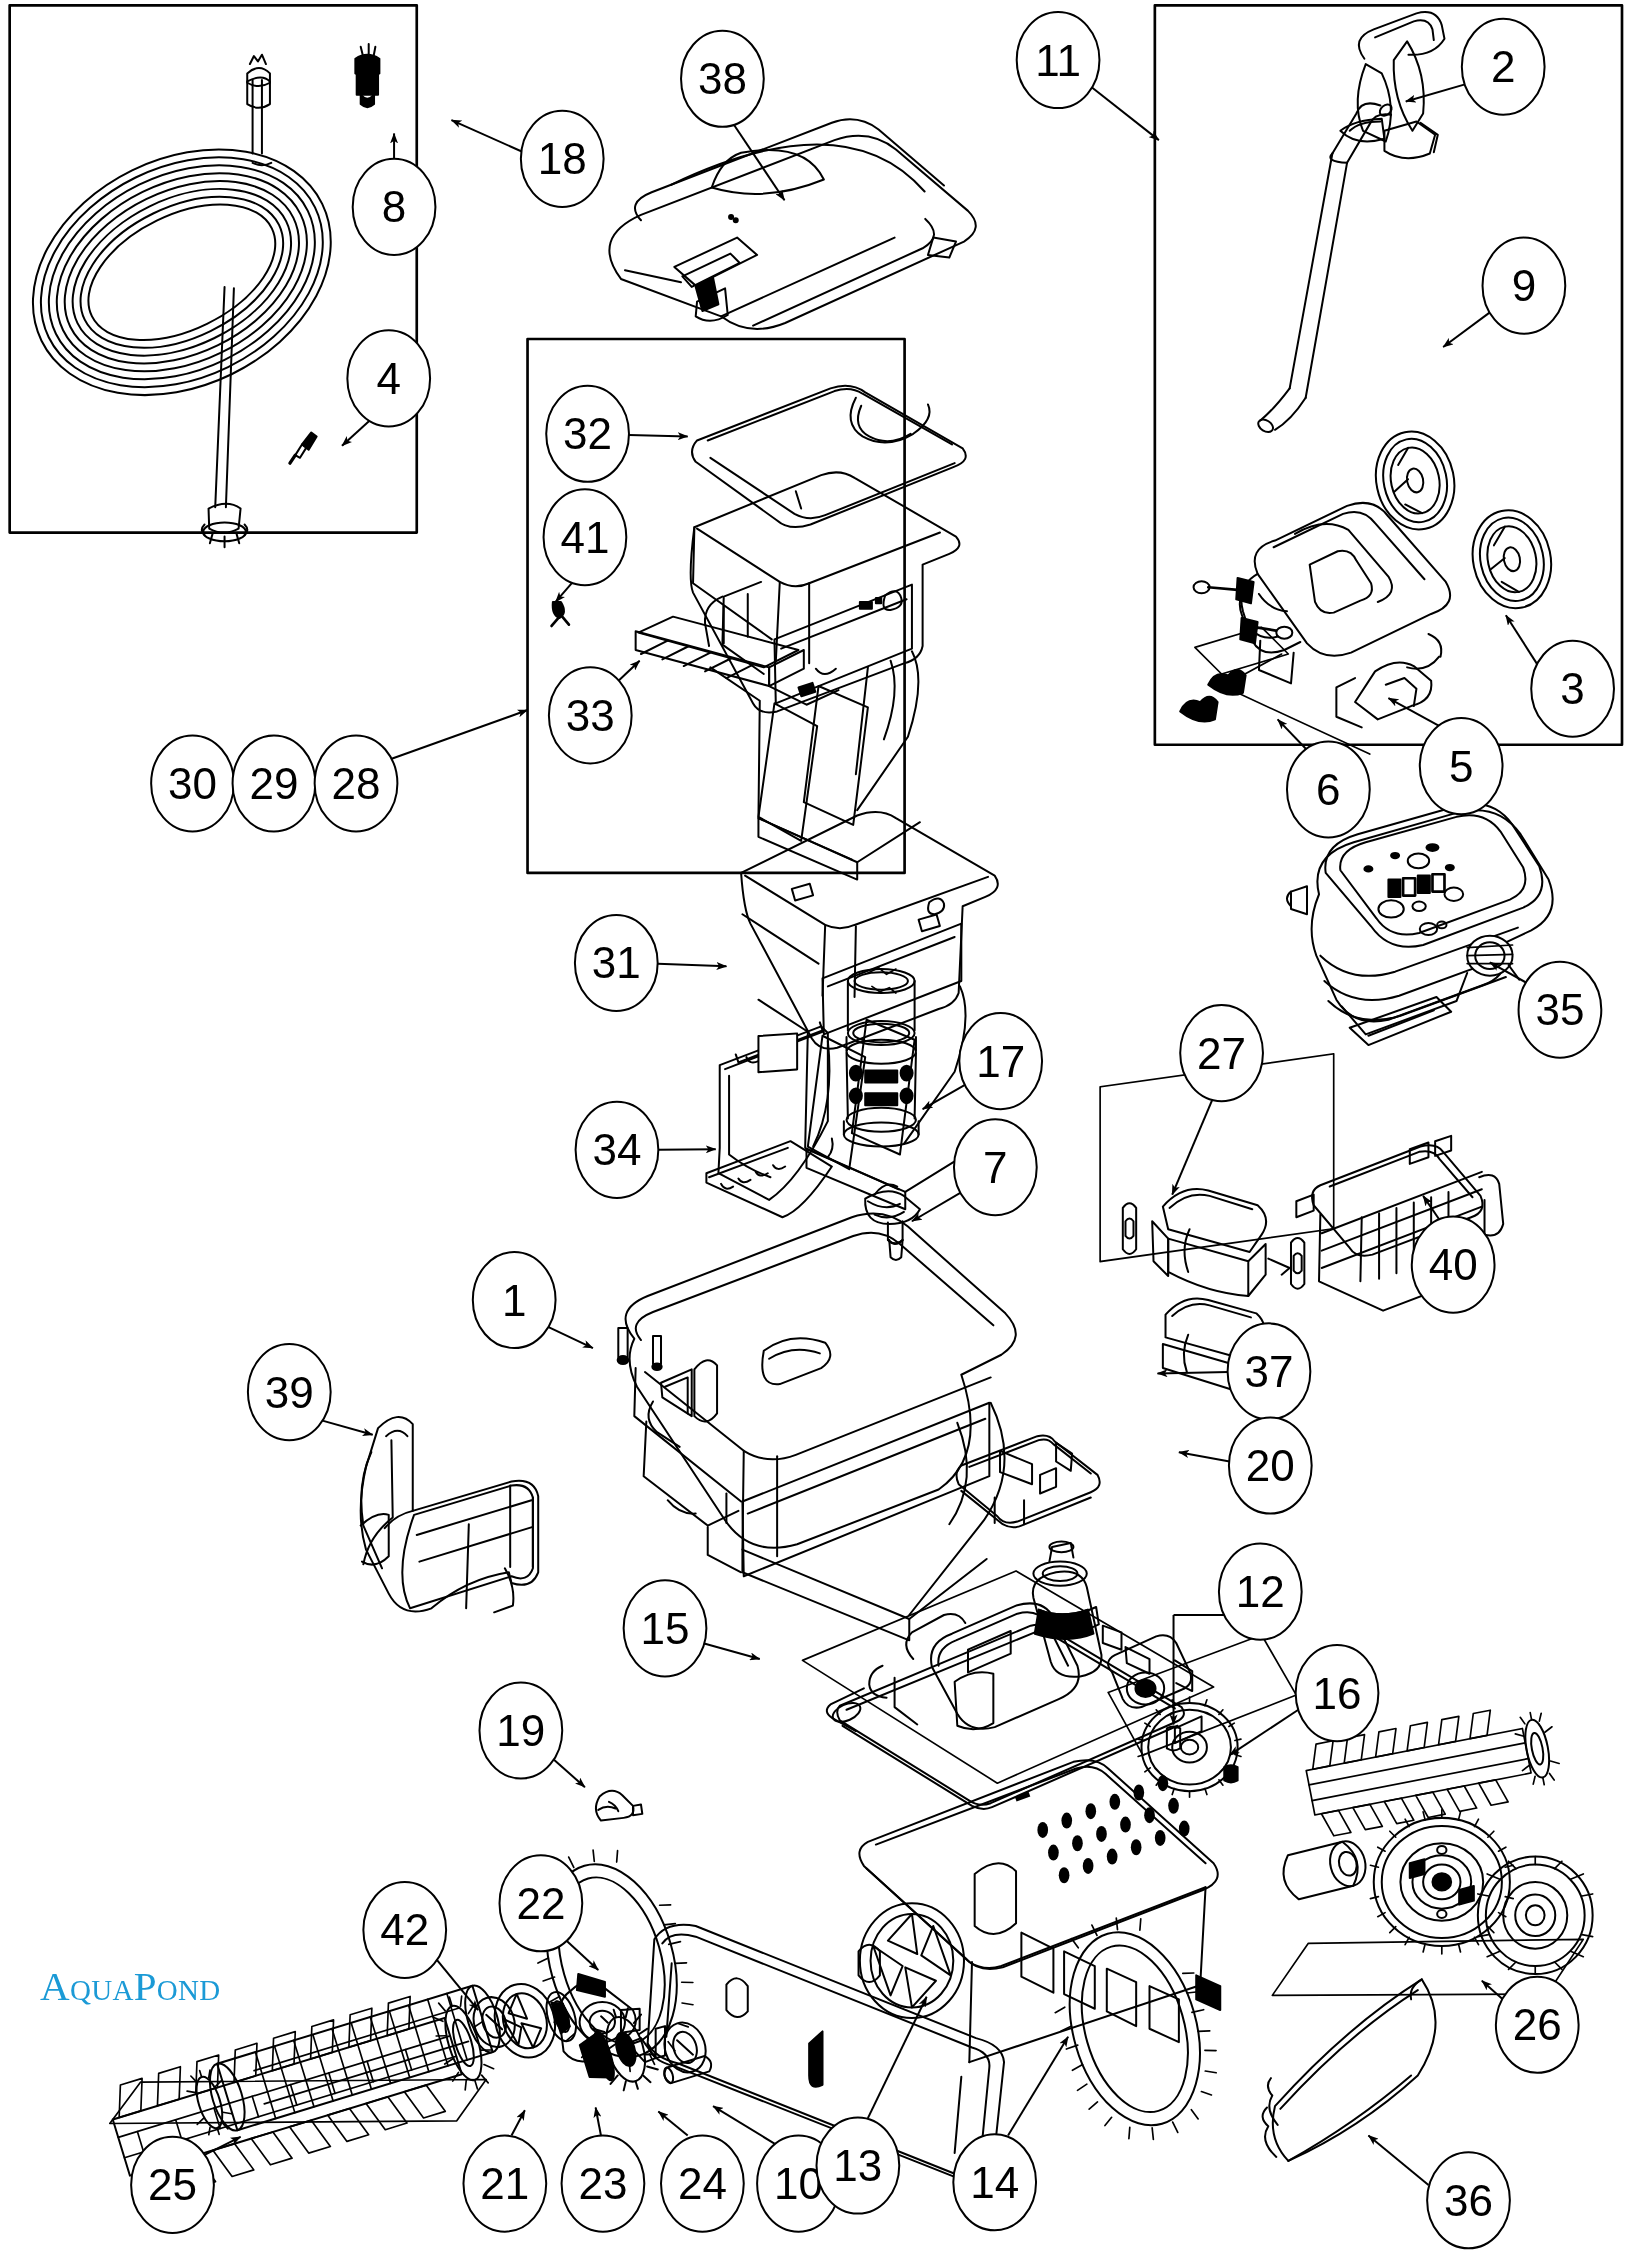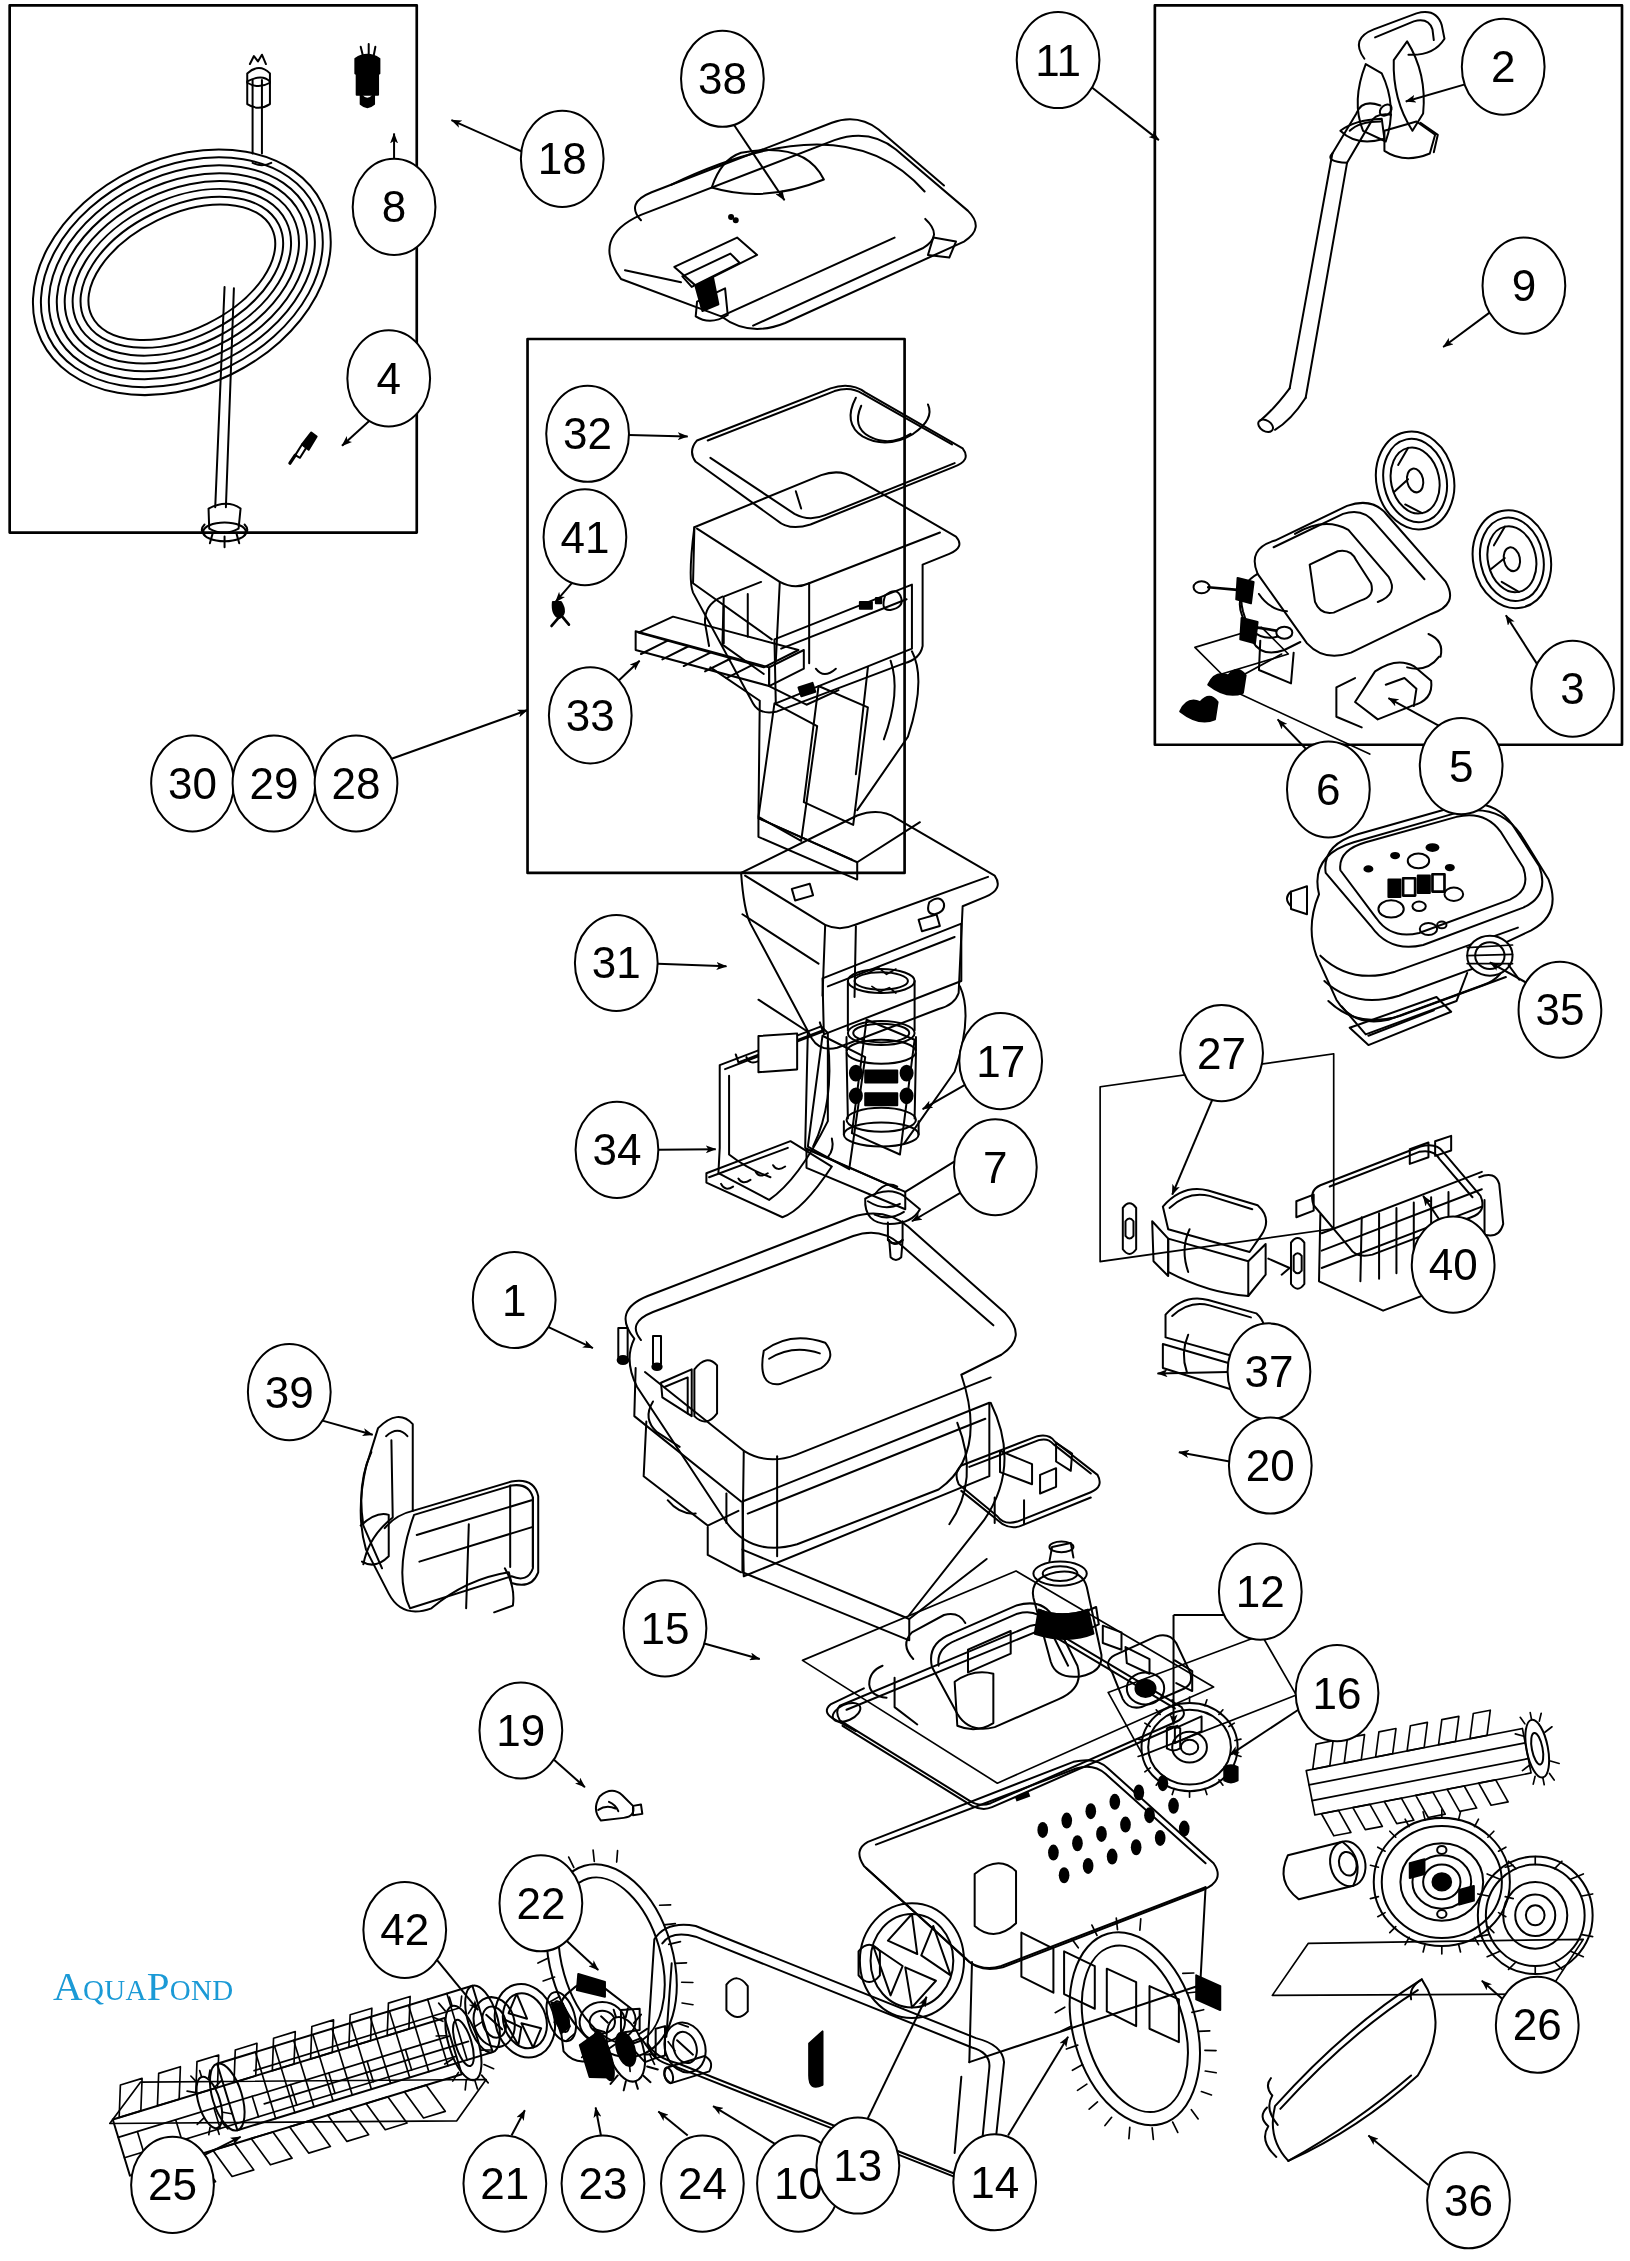--- a/index.html
+++ b/index.html
@@ -925,16 +925,16 @@
           <ellipse cx="1490" cy="3270" rx="62" ry="72" fill="#ffffff" stroke="#000000" stroke-width="3"></ellipse>
           <text x="1490" y="3270" text-anchor="middle" dominant-baseline="central" font-family="&quot;Liberation Sans&quot;, sans-serif" font-size="66" fill="#000000">14</text>
         </g>
         <g>
           <ellipse cx="2200" cy="3297" rx="62" ry="72" fill="#ffffff" stroke="#000000" stroke-width="3"></ellipse>
           <text x="2200" y="3297" text-anchor="middle" dominant-baseline="central" font-family="&quot;Liberation Sans&quot;, sans-serif" font-size="66" fill="#000000">36</text>
         </g>
       </g>
   </svg>
 
-  <div class="brand" style="left: 53px; top: 1962px; color: rgb(27, 154, 214); font-size: 41px;">AquaPond</div>
+  <div class="brand" style="left: 40px; top: 1962px; color: rgb(27, 154, 214); font-size: 41px;">AquaPond</div>
 
 </div>
 
 
 </body></html>

